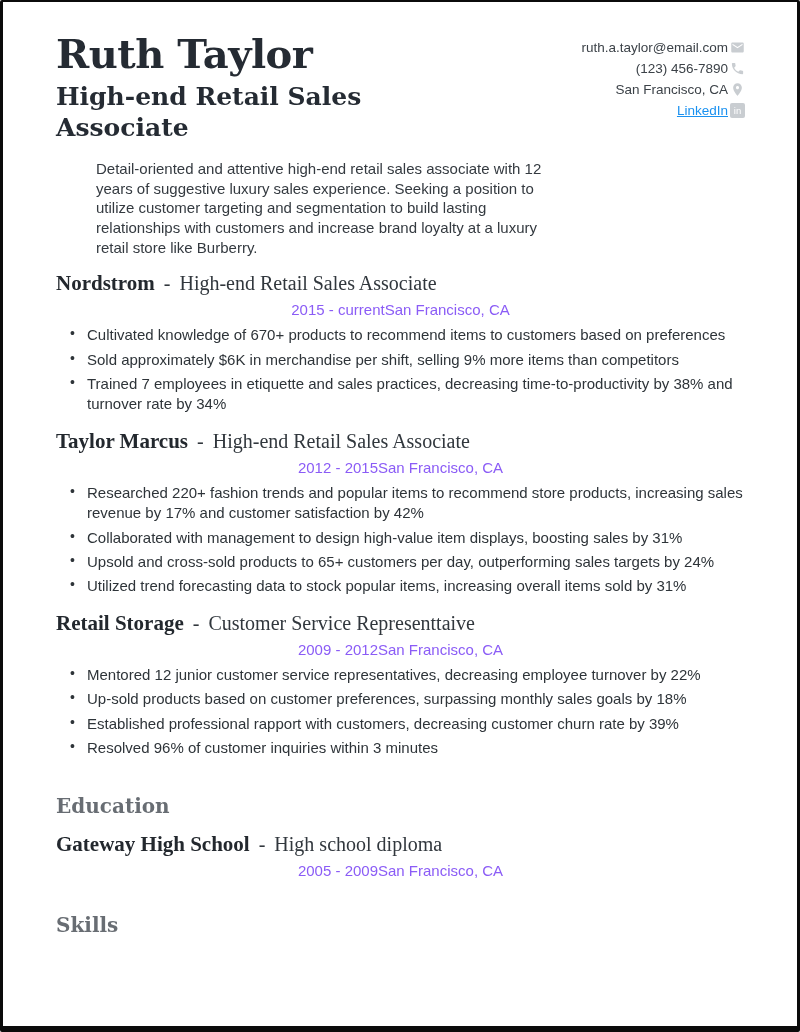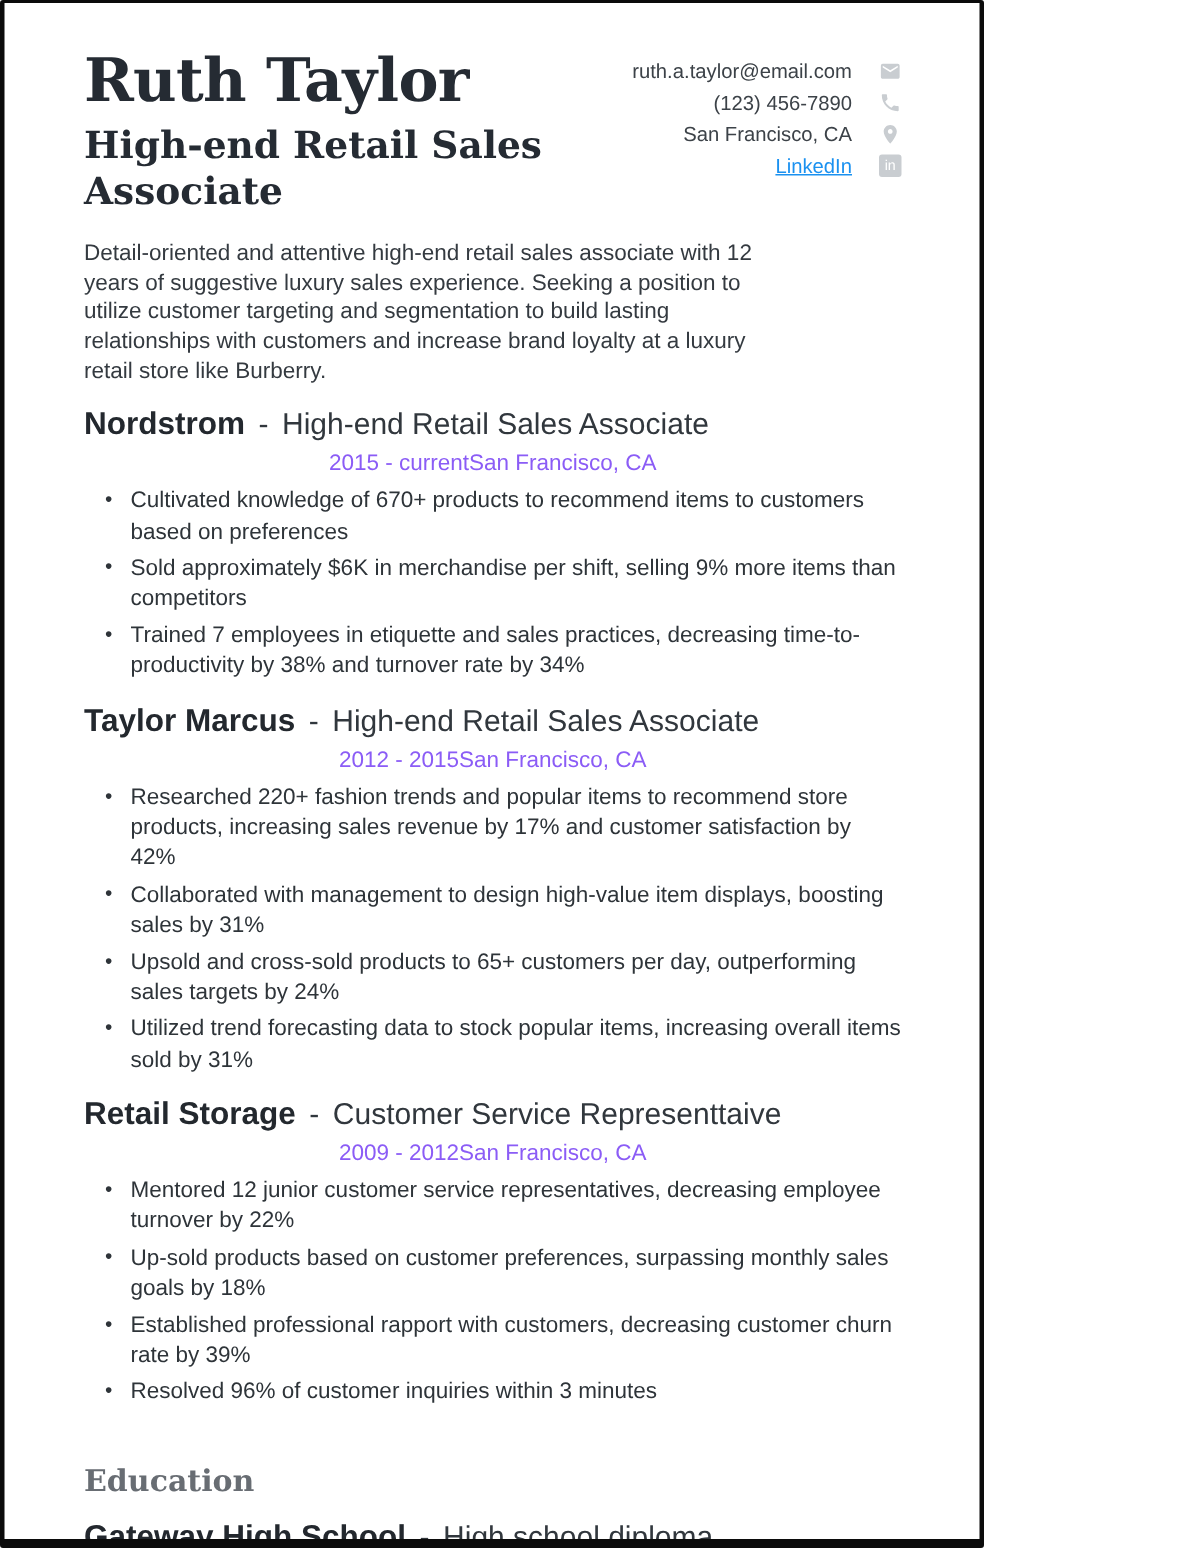--- a/index.html
+++ b/index.html
@@ -1,18 +1,18 @@
 <!DOCTYPE html>
 <html><head>
 <meta charset="utf-8">
 <style>
   * { margin: 0; padding: 0; box-sizing: border-box; }
   html, body { background: #ffffff; }
   .page {
-    width: 656px;
+    width: 800px;
     height: 1032px;
     background: #ffffff;
     border-top: 2px solid #0b0b0b;
     border-left: 3px solid #0b0b0b;
     border-right: 3px solid #0b0b0b;
     border-bottom: 6px solid #0b0b0b;
     border-radius: 2px;
     padding: 30px 52px 20px 53px;
     font-family: "Liberation Sans", sans-serif;
     color: #343a40;
@@ -36,21 +36,21 @@
     line-height: 1.22;
     color: #252b33;
     max-width: 310px;
     margin-top: 6px;
   }
   .contact { text-align: right; padding-top: 8px; }
   .contact-row {
     display: flex;
     justify-content: flex-end;
     align-items: center;
-    gap: 18px;
+    gap: 2px;
     margin-bottom: 6px;
     font-size: 13.5px;
     color: #3c4248;
   }
   .contact-row svg { display: block; }
   .link {
     color: #1a91f0;
     text-decoration: underline;
     cursor: pointer;
   }
@@ -66,33 +66,34 @@
     line-height: 15px;
   }
 
   
   .summary {
     margin-top: 16px;
     max-width: 472px;
     font-size: 15px;
     line-height: 1.31;
     color: #343a40;
+    margin-left: 40px;
   }
 
   
   .section-heading {
     font-family: "DejaVu Serif", serif;
     font-weight: bold;
     font-size: 20px;
     color: #686d73;
     margin-top: 24px;
   }
   .entry { margin-top: 14px; }
   .entry-title-line {
-    font-family: Liberation Sans, sans-serif;
+    font-family: Liberation Serif, serif;
     font-size: 20px;
     color: #31373d;
   }
   .entry-company {
     font-weight: bold;
     font-size: 21px;
     color: #23282e;
   }
   .sep { margin: 0 9px; color: #31373d; }
   .entry-meta {

